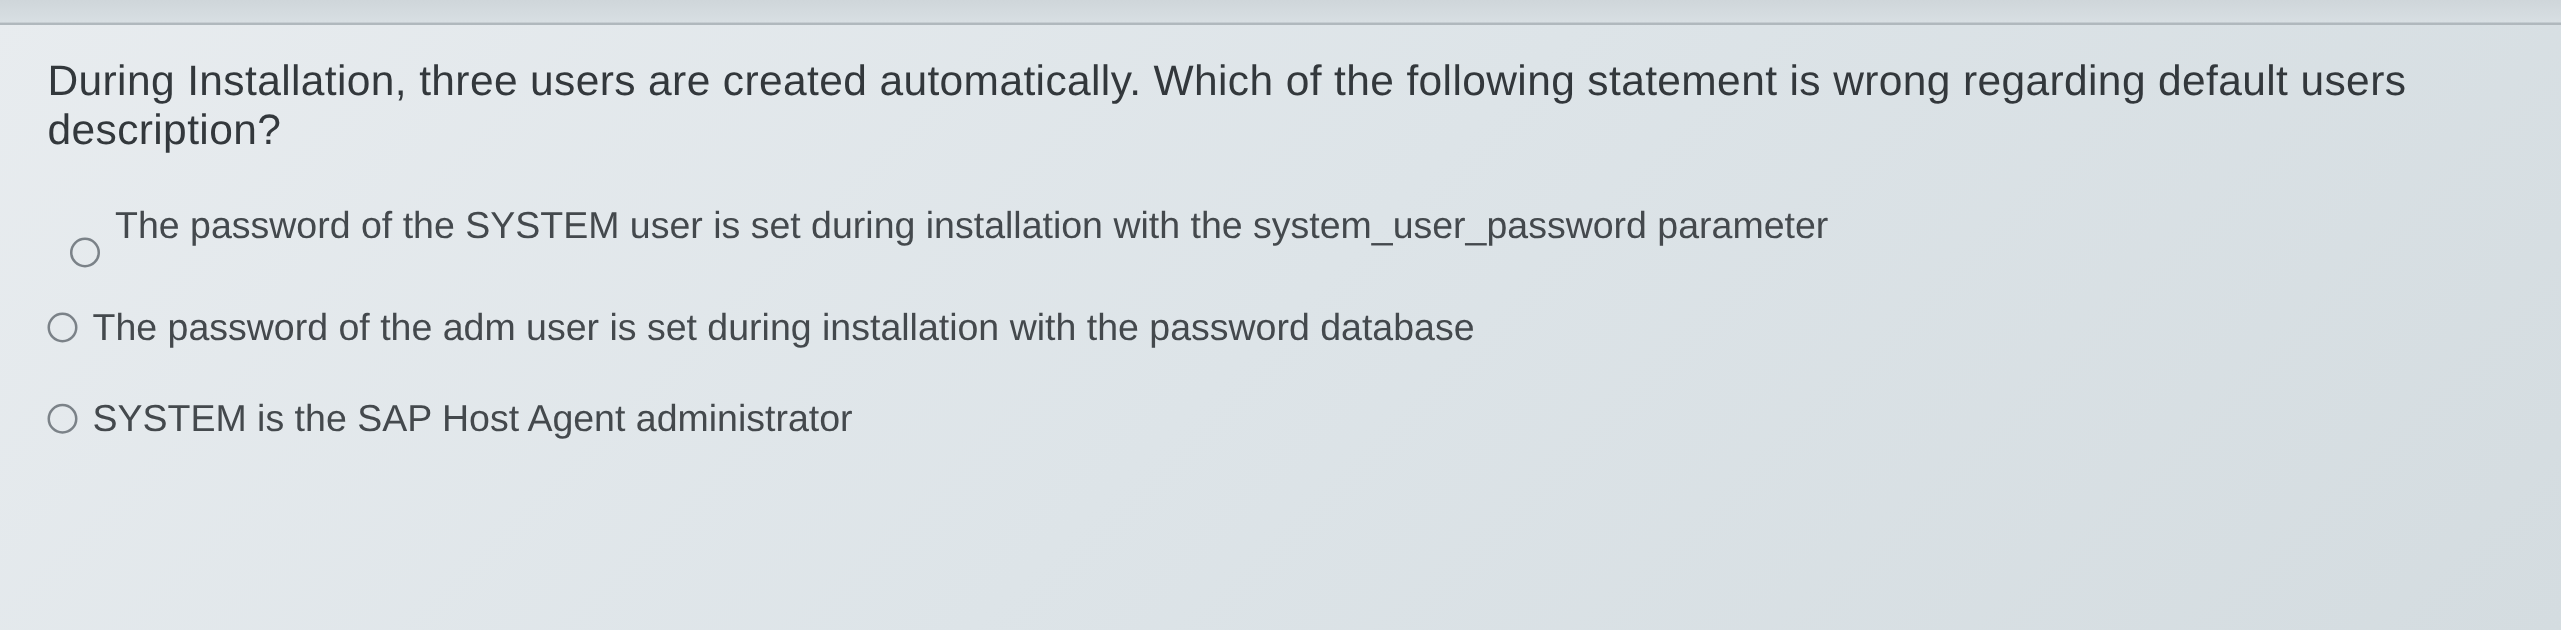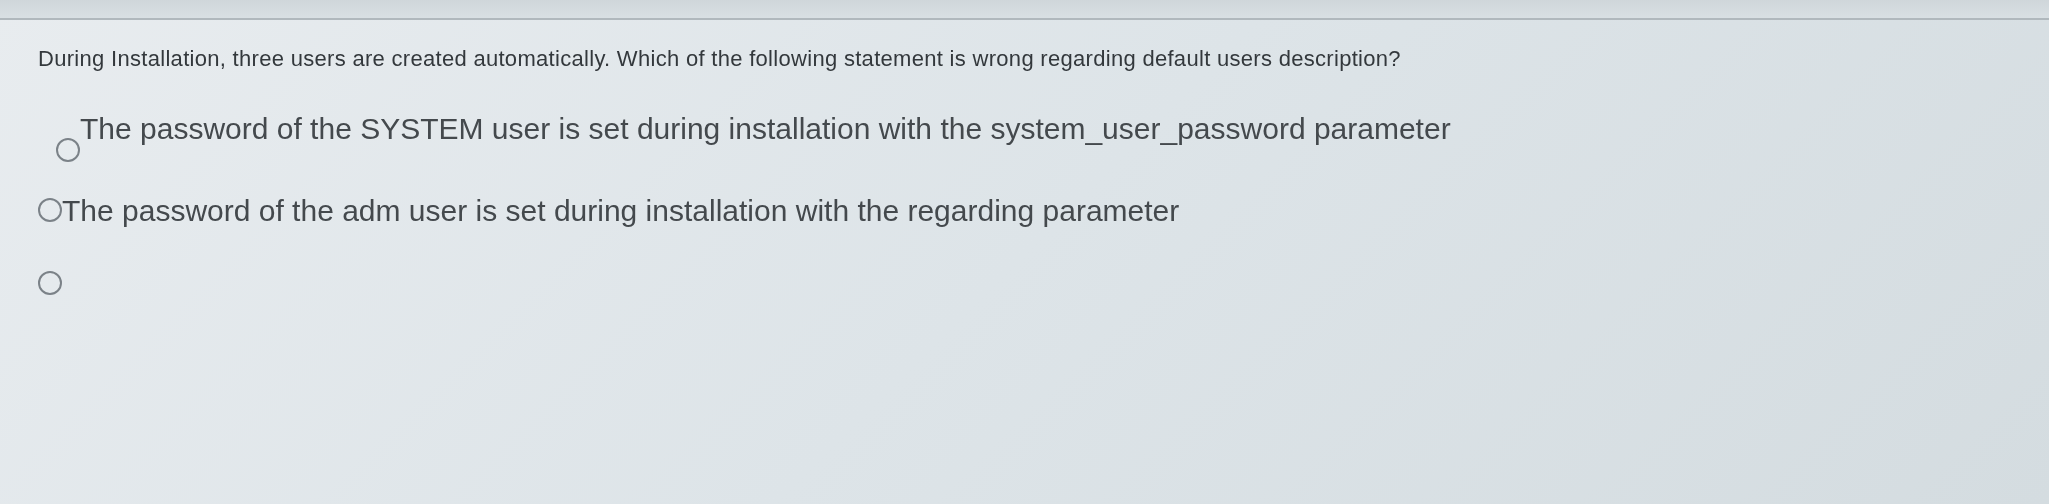--- a/index.html
+++ b/index.html
@@ -14,34 +14,35 @@
   }
   .top-border {
     height: 18px;
     border-bottom: 2px solid #b0b8bd;
     background: linear-gradient(#cfd6da, #d8dfe3);
   }
   .container {
     padding: 26px 38px 0 38px;
   }
   .question {
-    font-size: 22px;
+    font-size: 34px;
     color: #33383c;
     letter-spacing: 0.3px;
     margin-bottom: 34px;
     display: inline-block;
   }
   .options {
     display: flex;
     flex-direction: column;
     gap: 26px;
   }
   .option {
     display: flex;
     align-items: flex-start;
+    gap: 12px;
     font-size: 30px;
     color: #44494d;
     line-height: 1.55;
   }
   .option.first {
     padding-left: 18px;
   }
   .radio {
     flex: 0 0 auto;
     width: 24px;
@@ -70,22 +71,23 @@
 
   <div class="options">
 
     <label class="option first">
       <span class="radio"></span>
       <span class="opt-text">The password of the SYSTEM user is set during installation with the system_user_password parameter</span>
     </label>
 
     <label class="option">
       <span class="radio"></span>
-      <span class="opt-text">The password of the adm user is set during installation with the regarding parameter</span>
+      <span class="opt-text">The password of the adm user is set during installation with the password database</span>
     </label>
 
     <label class="option">
       <span class="radio"></span>
+      <span class="opt-text">SYSTEM is the SAP Host Agent administrator</span>
     </label>
 
 
   </div>
 </div>
 
 </body></html>

